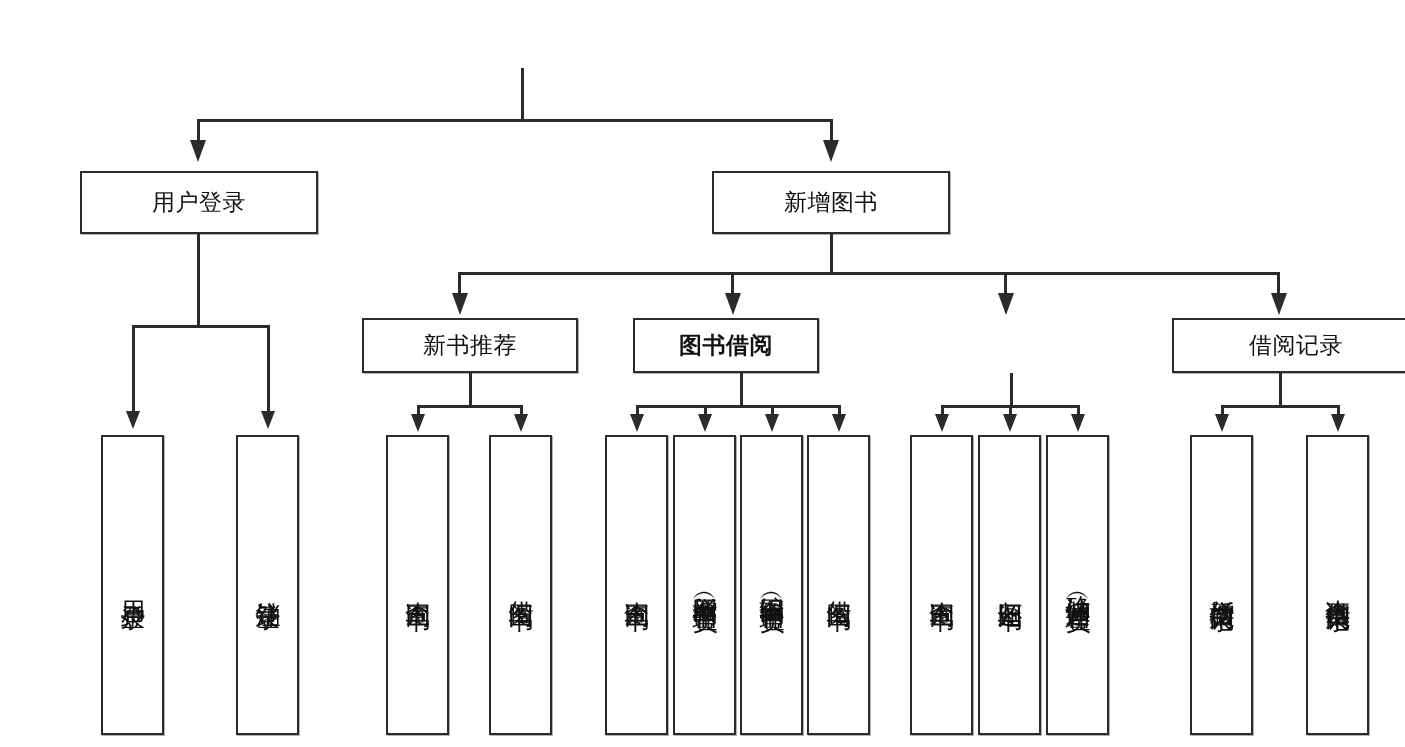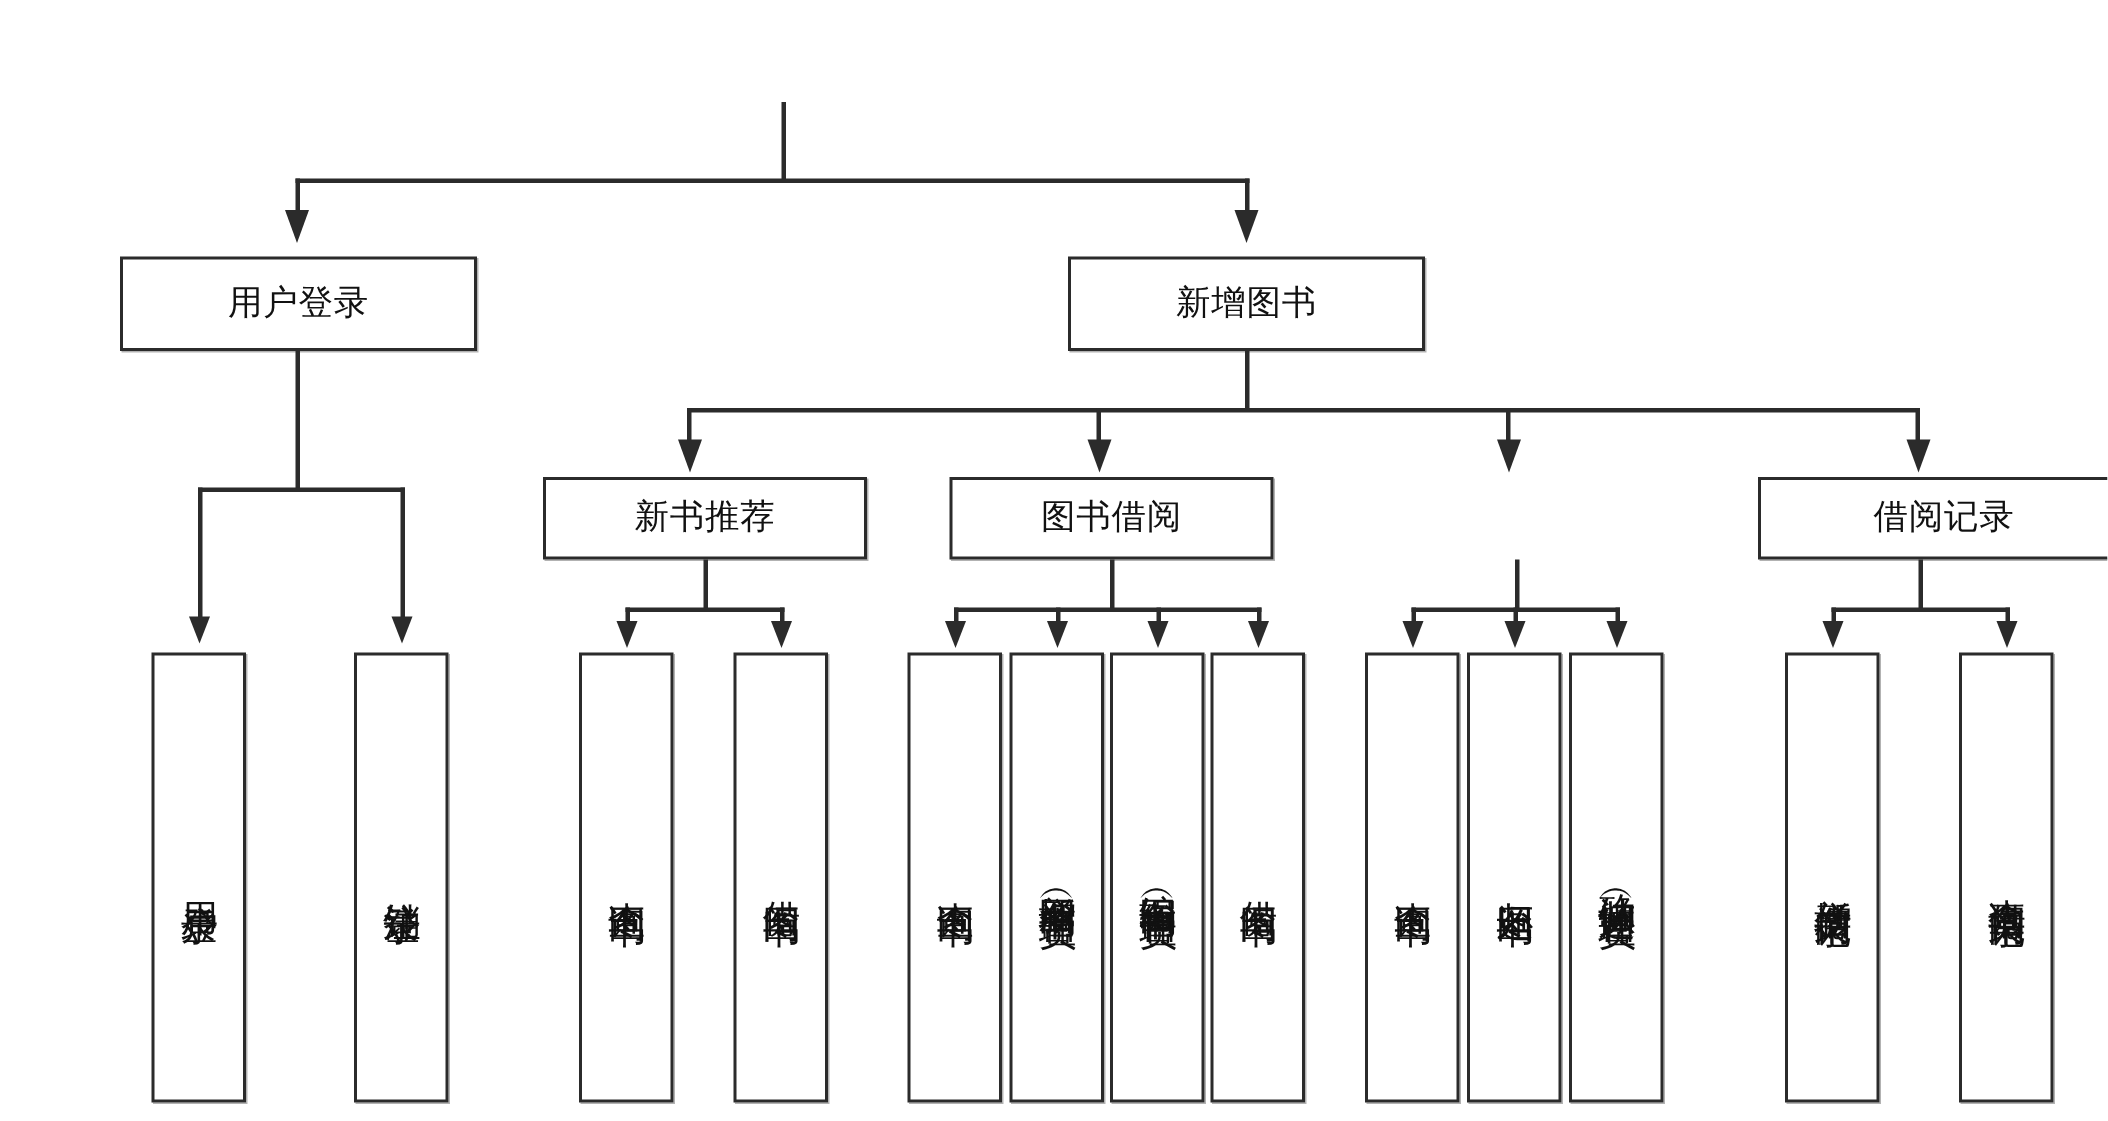--- a/index.html
+++ b/index.html
@@ -132,21 +132,21 @@
   <div class="edge v" style="left:1004px; top:272px; height:22px;"></div>
   <div class="edge v" style="left:1277px; top:272px; height:22px;"></div>
   <div class="arrow" style="left:452px; top:293px;"></div>
   <div class="arrow" style="left:725px; top:293px;"></div>
   <div class="arrow" style="left:998px; top:293px;"></div>
   <div class="arrow" style="left:1271px; top:293px;"></div>
 
   <div class="node level3" style="left:362px; top:318px; width:216px;">
     <span class="label">新书推荐</span>
   </div>
-  <div class="node level3" style="left:633px; top:318px; width:216px;">
+  <div class="node level3" style="left:633px; top:318px; width:186px;font-weight:bold;">
     <span class="label">图书借阅</span>
   </div>
   <div class="node level3" style="left:1172px; top:318px; width:248px;">
     <span class="label">借阅记录</span>
   </div>
 
   <div class="edge v" style="left:469px; top:373px; height:33px;"></div>
   <div class="edge h" style="left:417px; top:405px; width:106px;"></div>
   <div class="edge v" style="left:417px; top:405px; height:10px;"></div>
   <div class="edge v" style="left:520px; top:405px; height:10px;"></div>

